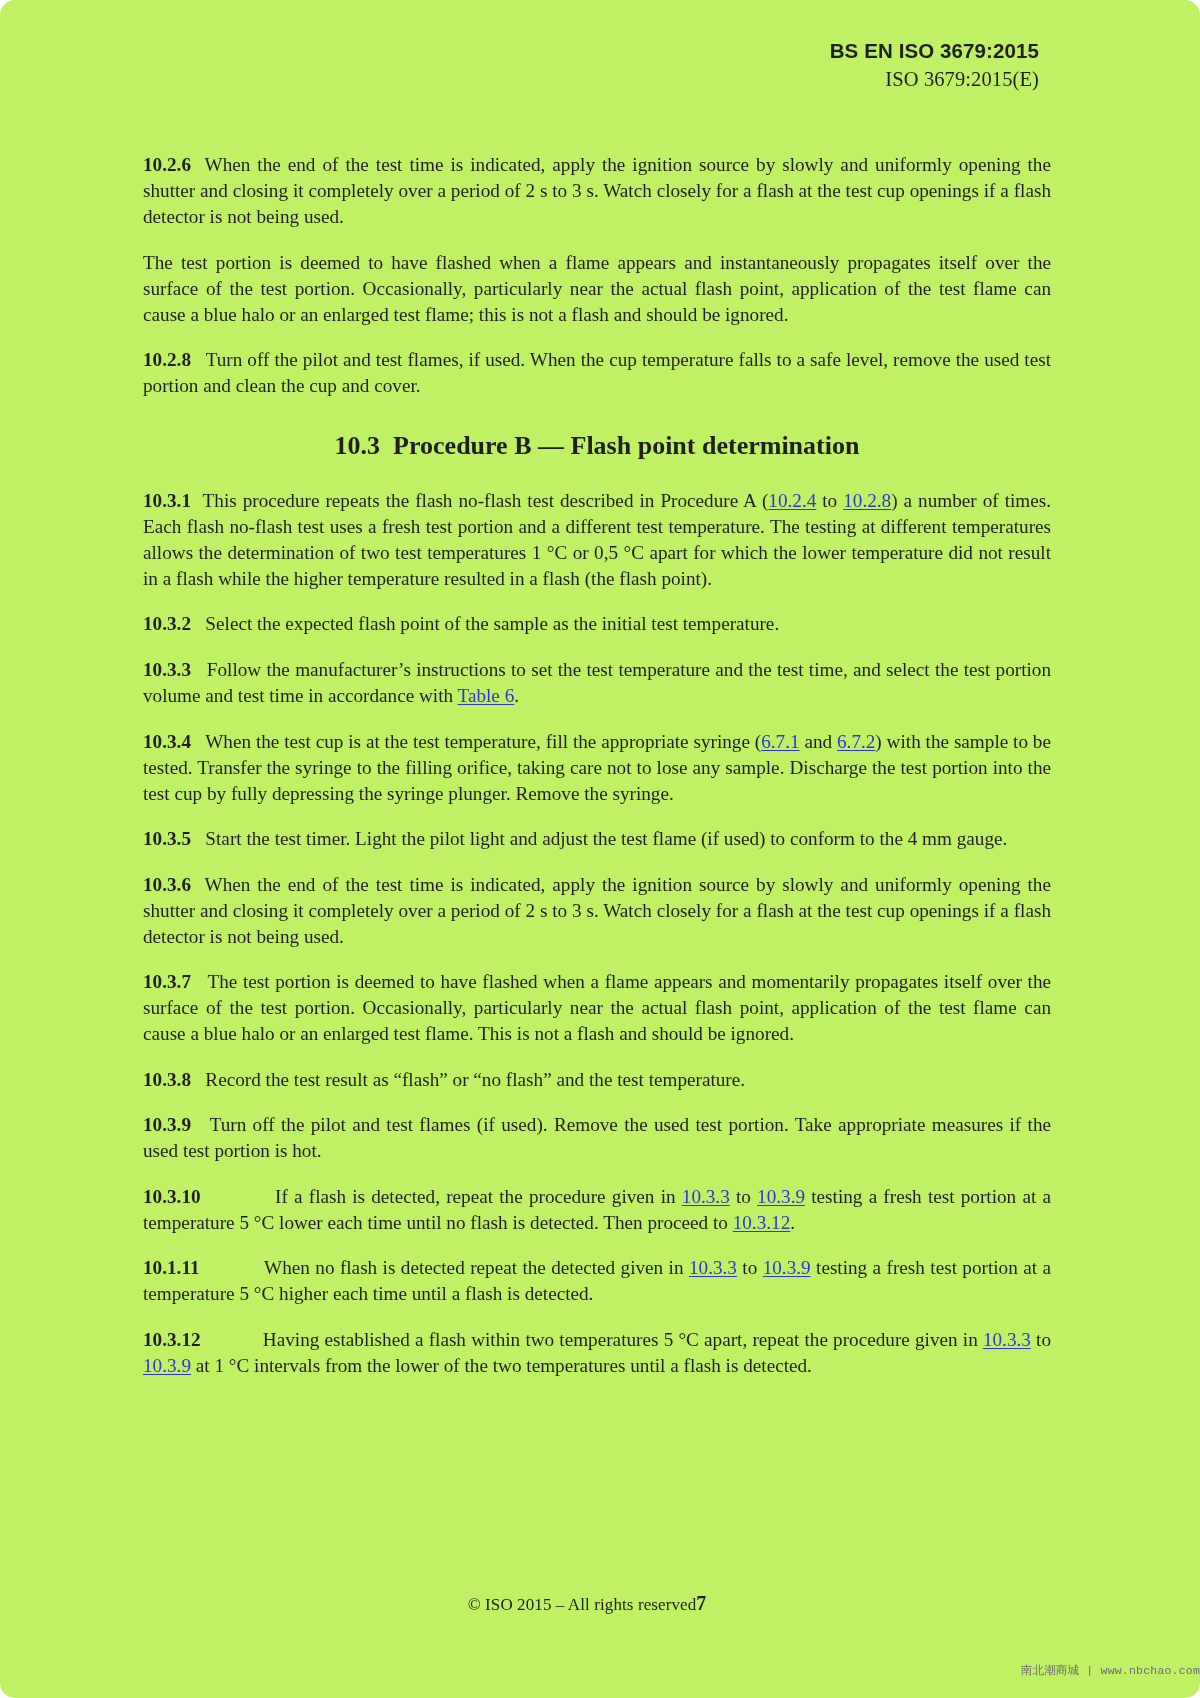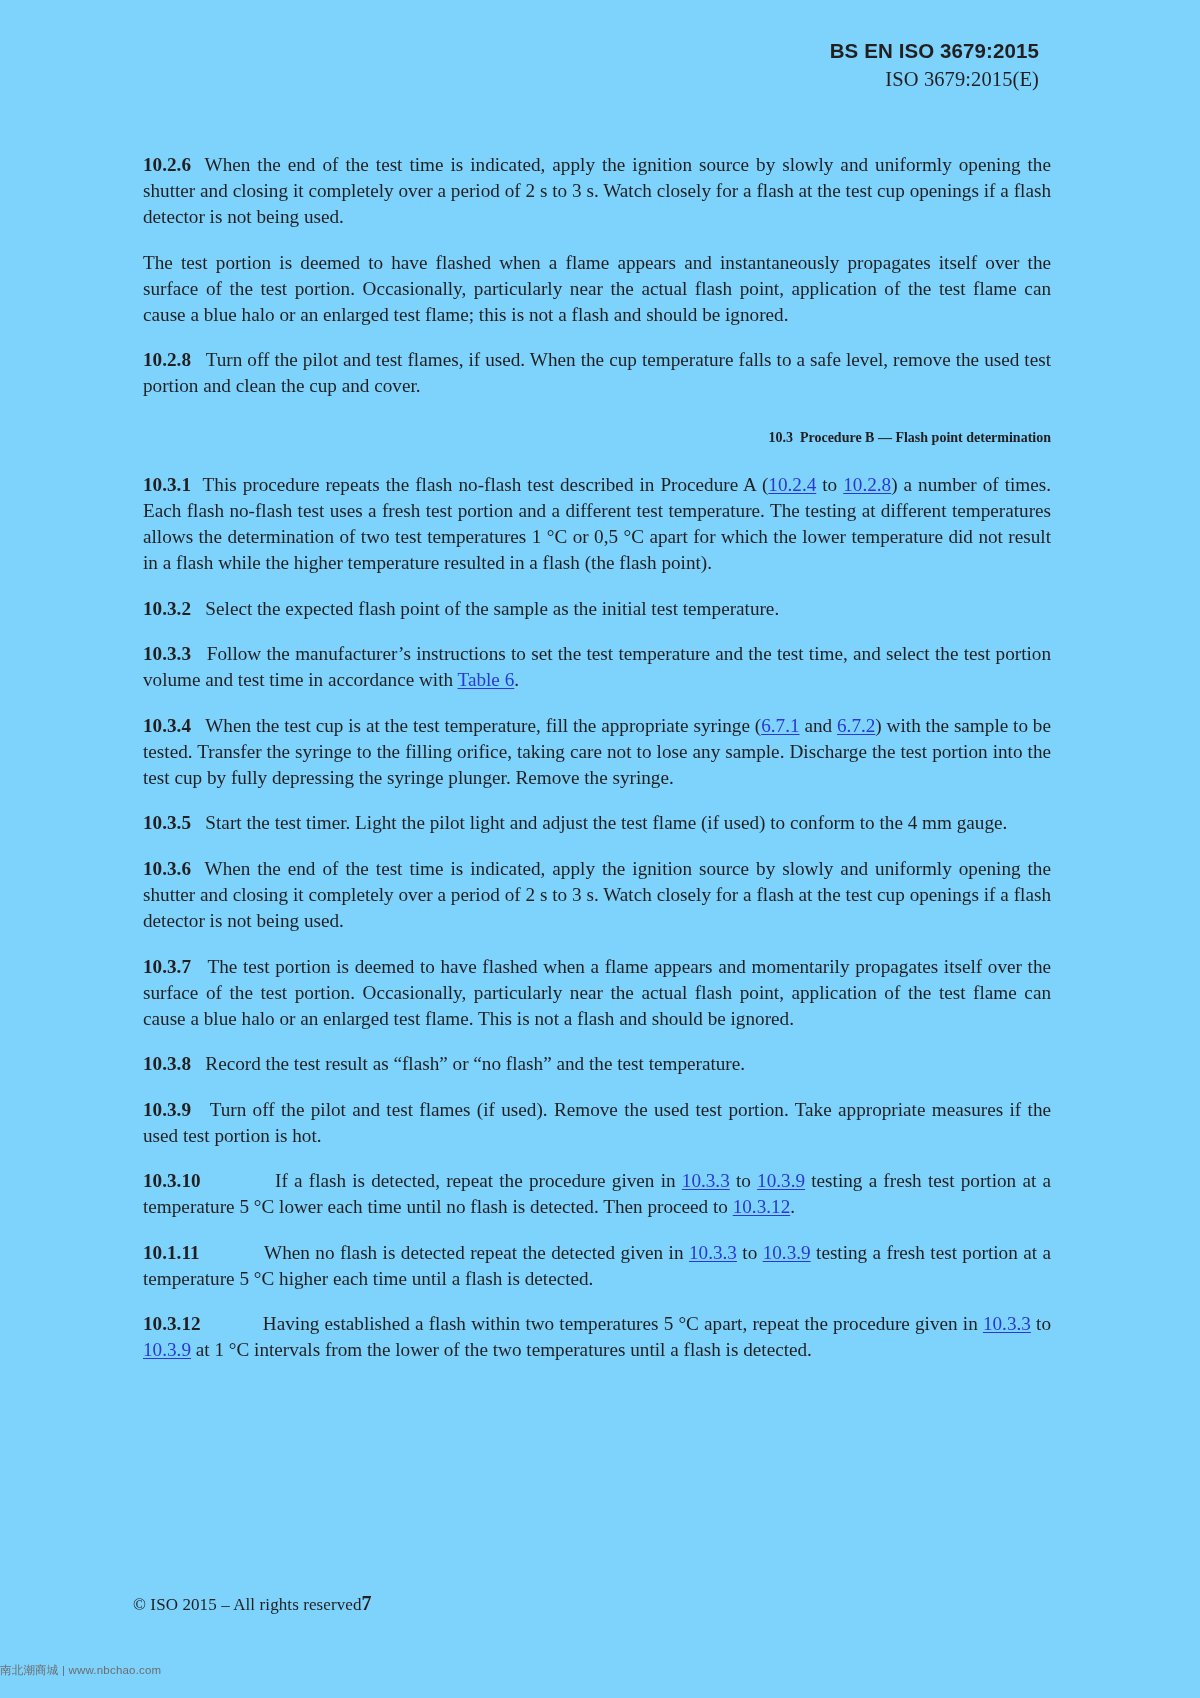--- a/index.html
+++ b/index.html
@@ -14,21 +14,22 @@
     font-family: "Liberation Serif", serif;
     color: #231f20;
     overflow: hidden;
   }
 
   .page {
     position: absolute;
     left: 0; top: 0;
     width: 1200px;
     height: 1698px;
-    background: #7dd3fc;
+    background: #bef264;
+    border-radius: 15px;
   }
 
   
   .header {
     position: absolute;
     top: 38px;
     right: 161px;
     text-align: right;
     line-height: 1.28;
   }
@@ -69,63 +70,63 @@
   p.para:last-child { margin-bottom: 16px; }
 
   .cnum {
     font-weight: 700;
   }
   .gap-sm { white-space: pre; }
   .gap-lg { white-space: pre; }
 
   h2.heading {
     margin: 30px 0 25px 0;
-    font-size: 14px;
+    font-size: 26px;
     font-weight: 700;
     line-height: 1.3;
-    text-align: right;
+    text-align: center;
   }
   h2.heading .hnum { font-weight: 700; }
   h2.heading .hgap { white-space: pre; }
 
   a.xref {
     color: #2b38d4;
     text-decoration: underline;
     text-decoration-thickness: 1px;
     text-underline-offset: 1.5px;
   }
 
   
   .footer {
     position: absolute;
     left: 133px;
     right: 159px;
     top: 1592px;
     display: flex;
     align-items: baseline;
-    justify-content: flex-start;
+    justify-content: center;
   }
   .footer .copyright {
     font-size: 17px;
     color: #231f20;
     letter-spacing: 0.1px;
   }
   .footer .pageno {
     font-size: 20px;
     font-weight: 700;
     color: #231f20;
   }
 
   .watermark {
     position: absolute;
     left: 0;
     right: 0;
     top: 1663px;
-    text-align: left;
-    font-family: Liberation Sans, sans-serif;
+    text-align: right;
+    font-family: Liberation Mono, monospace;
     font-size: 11.5px;
     color: #6d6d6d;
     letter-spacing: 0.2px;
   }
 </style>
 </head>
 <body>
 
 <div class="page">
 

